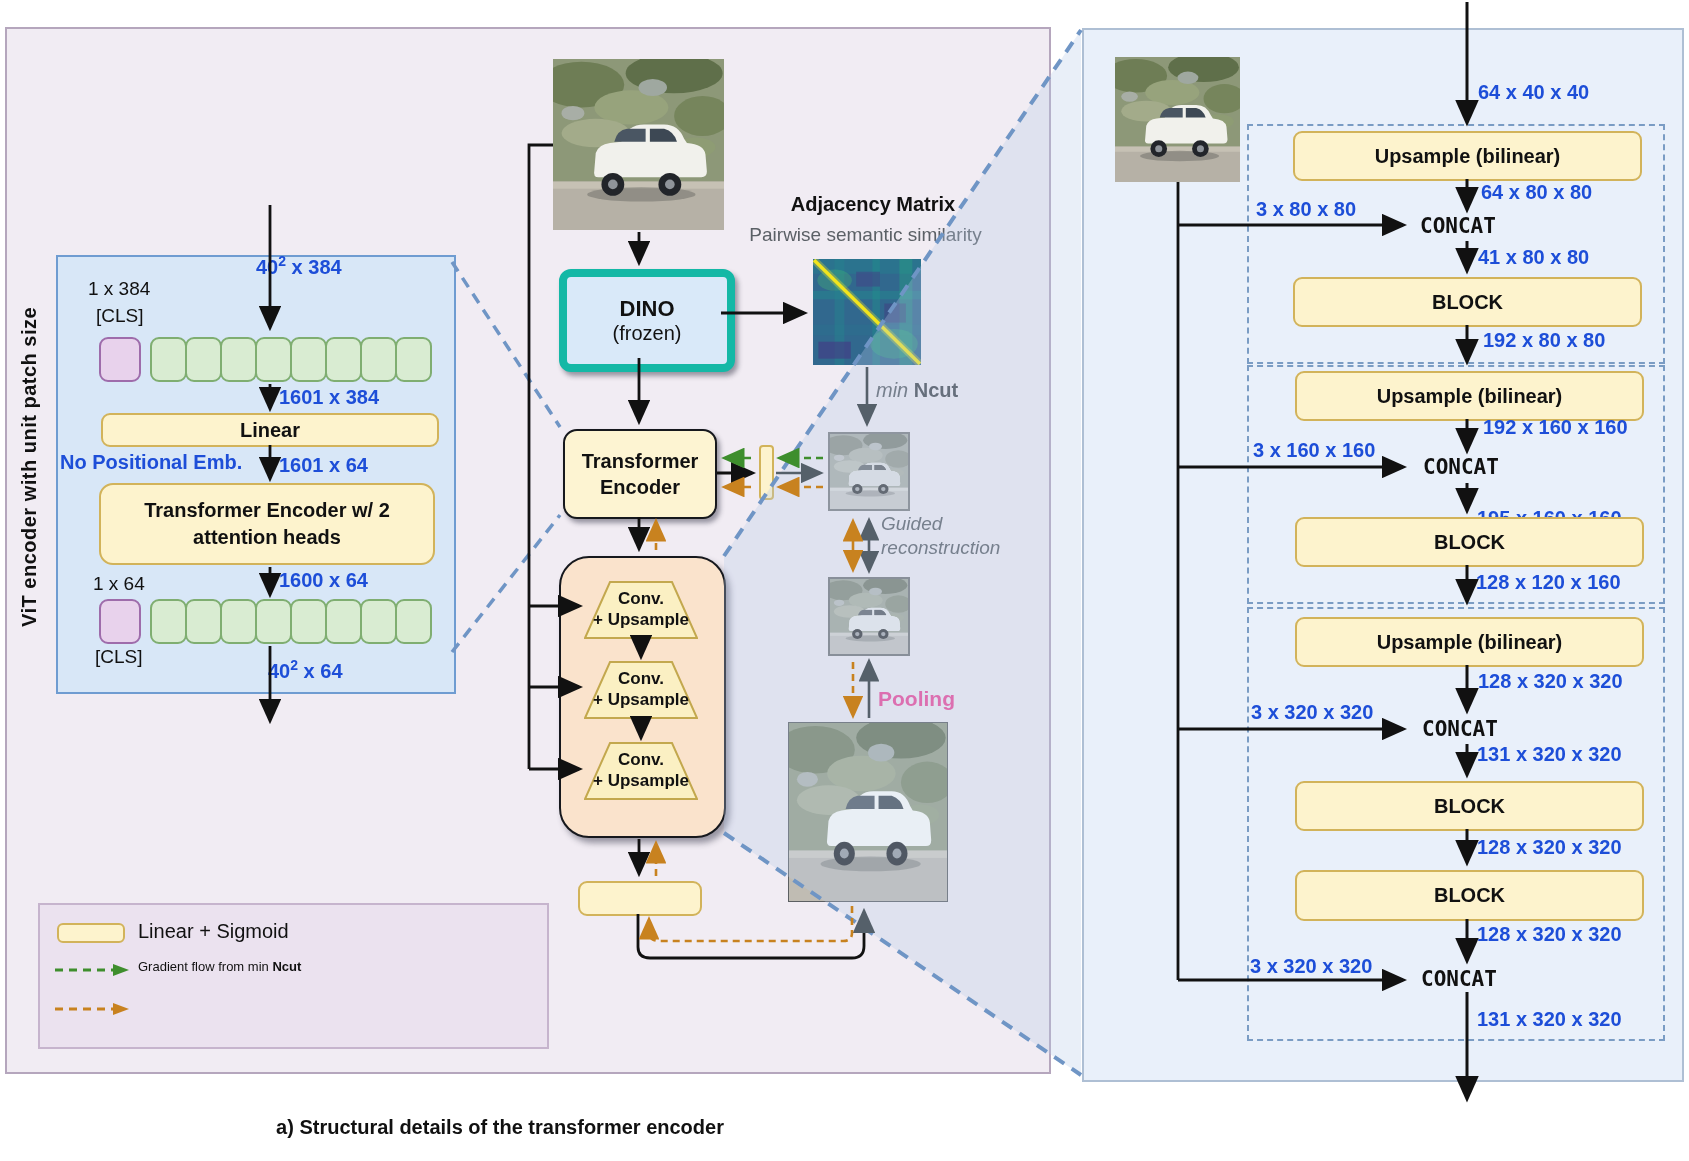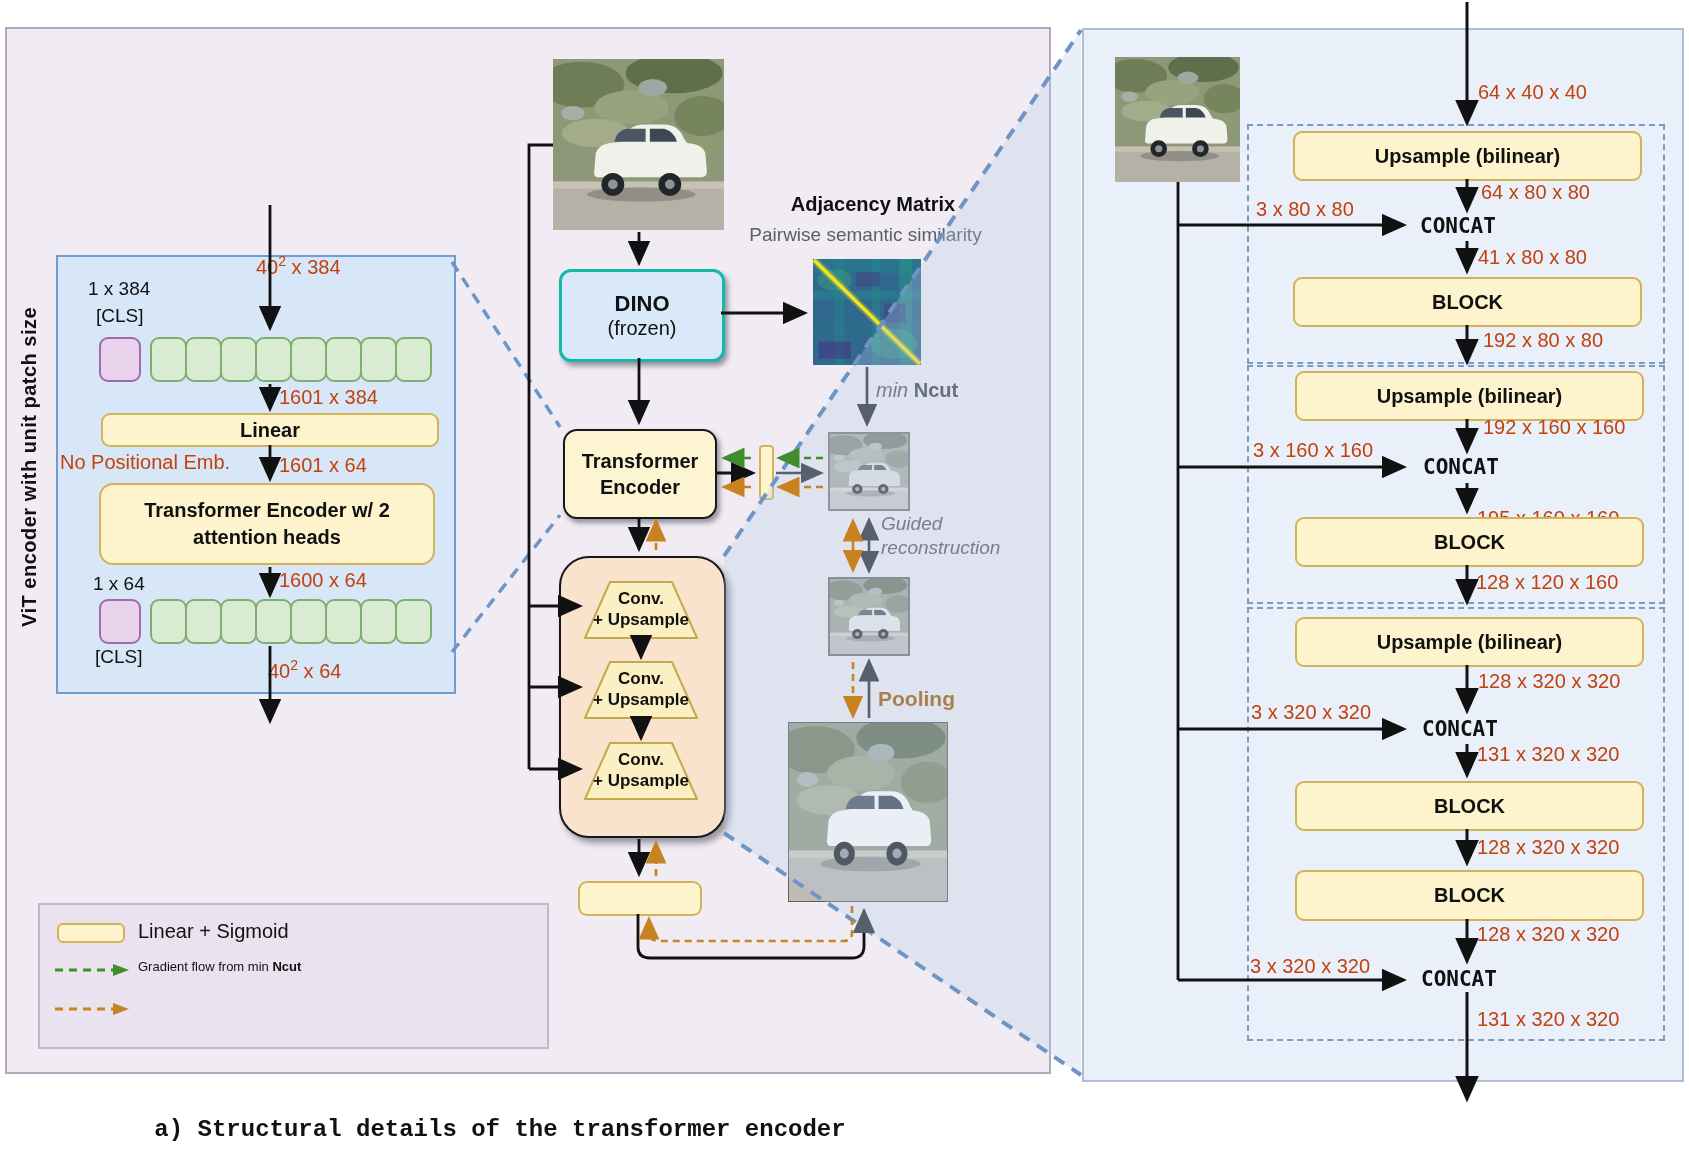--- a/index.html
+++ b/index.html
@@ -7,48 +7,48 @@
     position:relative;width:1689px;height:1161px;overflow:hidden;
     font-family:"Liberation Sans",sans-serif;color:#111;background:#ffffff;
   }
   .abs{position:absolute;}
   .panel-a{background:#f1ecf3;border:2px solid #b5a6bd;}
   .panel-b{background:#e9f0fa;border:2px solid #aebfd4;}
   .vitbox{background:#d8e7f7;border:2px solid #6f9cd1;}
   .ybox{background:#fdf3cd;border:2px solid #d2b35a;border-radius:9px;
         display:flex;align-items:center;justify-content:center;text-align:center;
         font-weight:bold;color:#111;}
-  .bluebox{background:#d9e9f9;border:3px solid #14b8a6;border-radius:12px;
+  .bluebox{background:#d9e9f9;border:8px solid #14b8a6;border-radius:12px;
         display:flex;flex-direction:column;align-items:center;justify-content:center;
         box-shadow:3px 4px 5px rgba(40,40,60,.45);}
   .encbox{background:#fdf4d2;border:2px solid #16181d;border-radius:14px;
         display:flex;flex-direction:column;align-items:center;justify-content:center;
         font-weight:bold;box-shadow:3px 4px 5px rgba(40,40,60,.45);}
   .orangebox{background:#fae3cc;border:2px solid #16181d;border-radius:30px;
         box-shadow:4px 5px 6px rgba(40,40,60,.45);}
   .stage{border:2px dashed #7a9cc4;}
-  .dim{font-weight:normal;font-size:20px;white-space:nowrap;color:#c2410c;}
+  .dim{font-weight:bold;font-size:20px;white-space:nowrap;color:#1d4ed8;}
   .sm{font-size:19px;white-space:nowrap;}
   .concat{font-family:"DejaVu Sans Mono",monospace;font-weight:bold;font-size:21px;white-space:nowrap;}
   .token-row{display:flex;align-items:center;}
   .tok-cls{width:42px;height:45px;background:#e8d2ec;border:2px solid #9e6cab;border-radius:9px;box-sizing:border-box;}
   .tok-g{width:37px;height:45px;background:#d9ecd2;border:2px solid #7fae71;border-radius:9px;box-sizing:border-box;margin-left:-2px;}
   .gray-i{color:#5b6066;font-style:italic;}
-  .gray-b{color:#a16207;font-weight:bold;}
+  .gray-b{color:#ec4899;font-weight:bold;}
   .legend{background:#ebe2ef;border:2px solid #c6b4cd;}
   .trap{position:absolute;width:114px;height:58px;}
   .trap .lbl{position:absolute;left:0;top:7px;width:114px;text-align:center;
         font-weight:bold;font-size:17px;line-height:21px;}
   .photo{display:block;}
   .washed{filter:saturate(.28) brightness(1.28) contrast(.78);}
   .washed2{filter:saturate(.45) brightness(1.18) contrast(.85);}
   .softwash{filter:saturate(.75) brightness(1.06);}
   .imgborder{border:2px solid #5f6367;box-sizing:border-box;}
   .imgborder1{border:1px solid #565a5e;box-sizing:border-box;}
-  .caption{font-weight:bold;font-size:24px;text-align:center;white-space:nowrap;font-family:Liberation Mono, monospace;}
+  .caption{font-weight:bold;font-size:20px;text-align:center;white-space:nowrap;}
   .scaps{font-variant:small-caps;}
   .sidelabel{writing-mode:vertical-rl;transform:rotate(180deg);
         font-weight:bold;font-size:20px;letter-spacing:.5px;
         display:flex;align-items:center;justify-content:center;}
   sup{font-size:70%;}
   #overlay{position:absolute;left:0;top:0;z-index:50;pointer-events:none;}
   .content{z-index:10;}
 </style>
 </head>
 <body>

